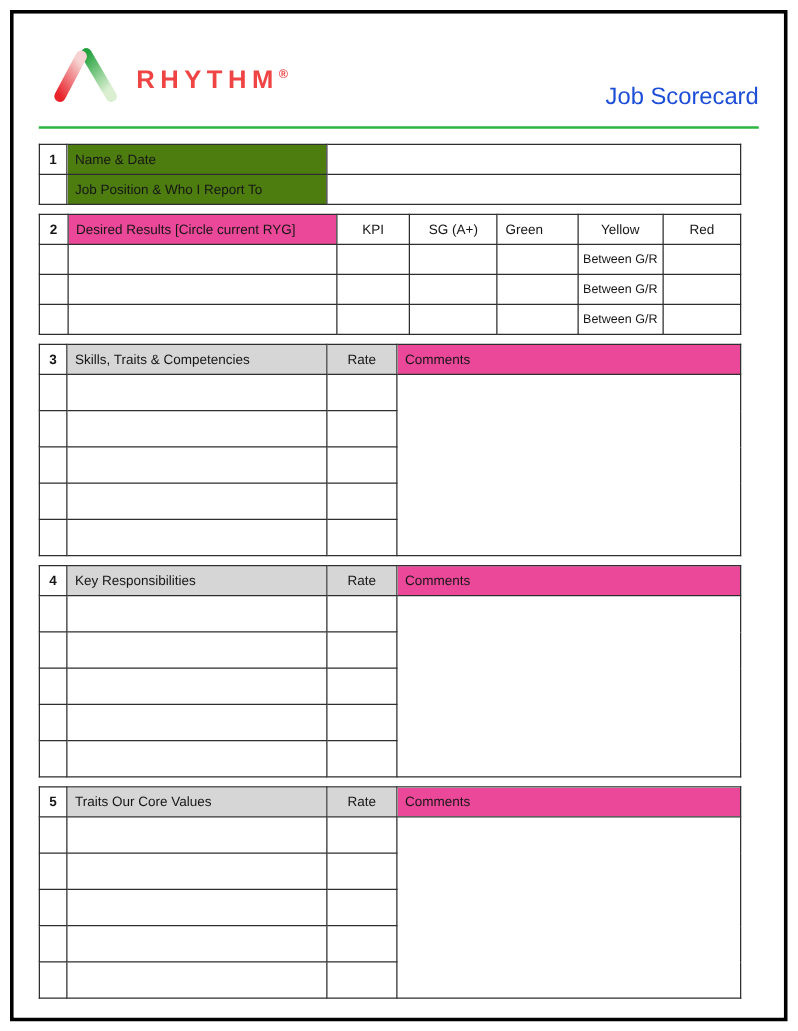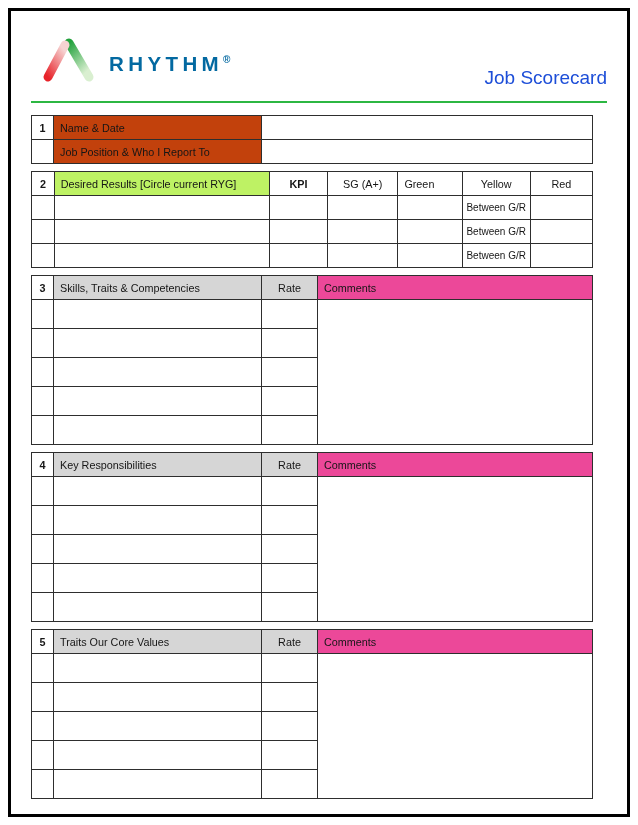--- a/index.html
+++ b/index.html
@@ -46,21 +46,21 @@
     height: 54px;
   }
   .logo-wrap svg { display: block; }
   .brand-name {
     position: absolute;
     left: 98px;
     top: 41px;
     font-size: 20.5px;
     font-weight: bold;
     letter-spacing: 4.4px;
-    color: #0369a1;
+    color: #ef4444;
   }
   .brand-reg {
     font-size: 10px;
     vertical-align: super;
     letter-spacing: 0;
     font-weight: bold;
   }
   .doc-title {
     position: absolute;
     right: 20px;
@@ -114,30 +114,30 @@
   }
   td.spacer {
     width: 22px;
     border: none;
     background: transparent;
     padding: 0;
   }
   td.blank { background: #ffffff; }
 
   
-  .s1 td.label { width: 208px; background: #c2410c; margin-left: 20px; }
+  .s1 td.label { width: 208px; background: #4d7c0f; margin-left: 20px; }
   .s1 td.value { background: #ffffff; }
 
   
-  td.c-kpi    { background: #ffffff; text-align: center; font-weight: bold; }
+  td.c-kpi    { background: #ffffff; text-align: center; }
   td.c-sg     { background: #4e7f2a; color: #ffffff; text-align: center; }
   td.c-green  { background: #92d14f; color: #161616; }
   td.c-yellow { background: #ffe400; color: #161616; text-align: center; }
   td.c-red    { background: #ee2200; color: #ffffff; text-align: center; }
-  .s2 td.label { width: 208px; background: #bef264; }
+  .s2 td.label { width: 208px; background: #ec4899; }
   .s2 col.w-kpi { width: 56px; }
   .s2 col.w-sg  { width: 68px; }
   .s2 col.w-gr  { width: 62px; }
   .s2 col.w-yl  { width: 66px; }
   .s2 col.w-rd  { width: 60px; }
   .s2 td.btw { font-size: 10px; text-align: center; padding: 0 2px; }
 
   
   .sx col.w-item { width: 208px; }
   .sx col.w-rate { width: 56px; }

